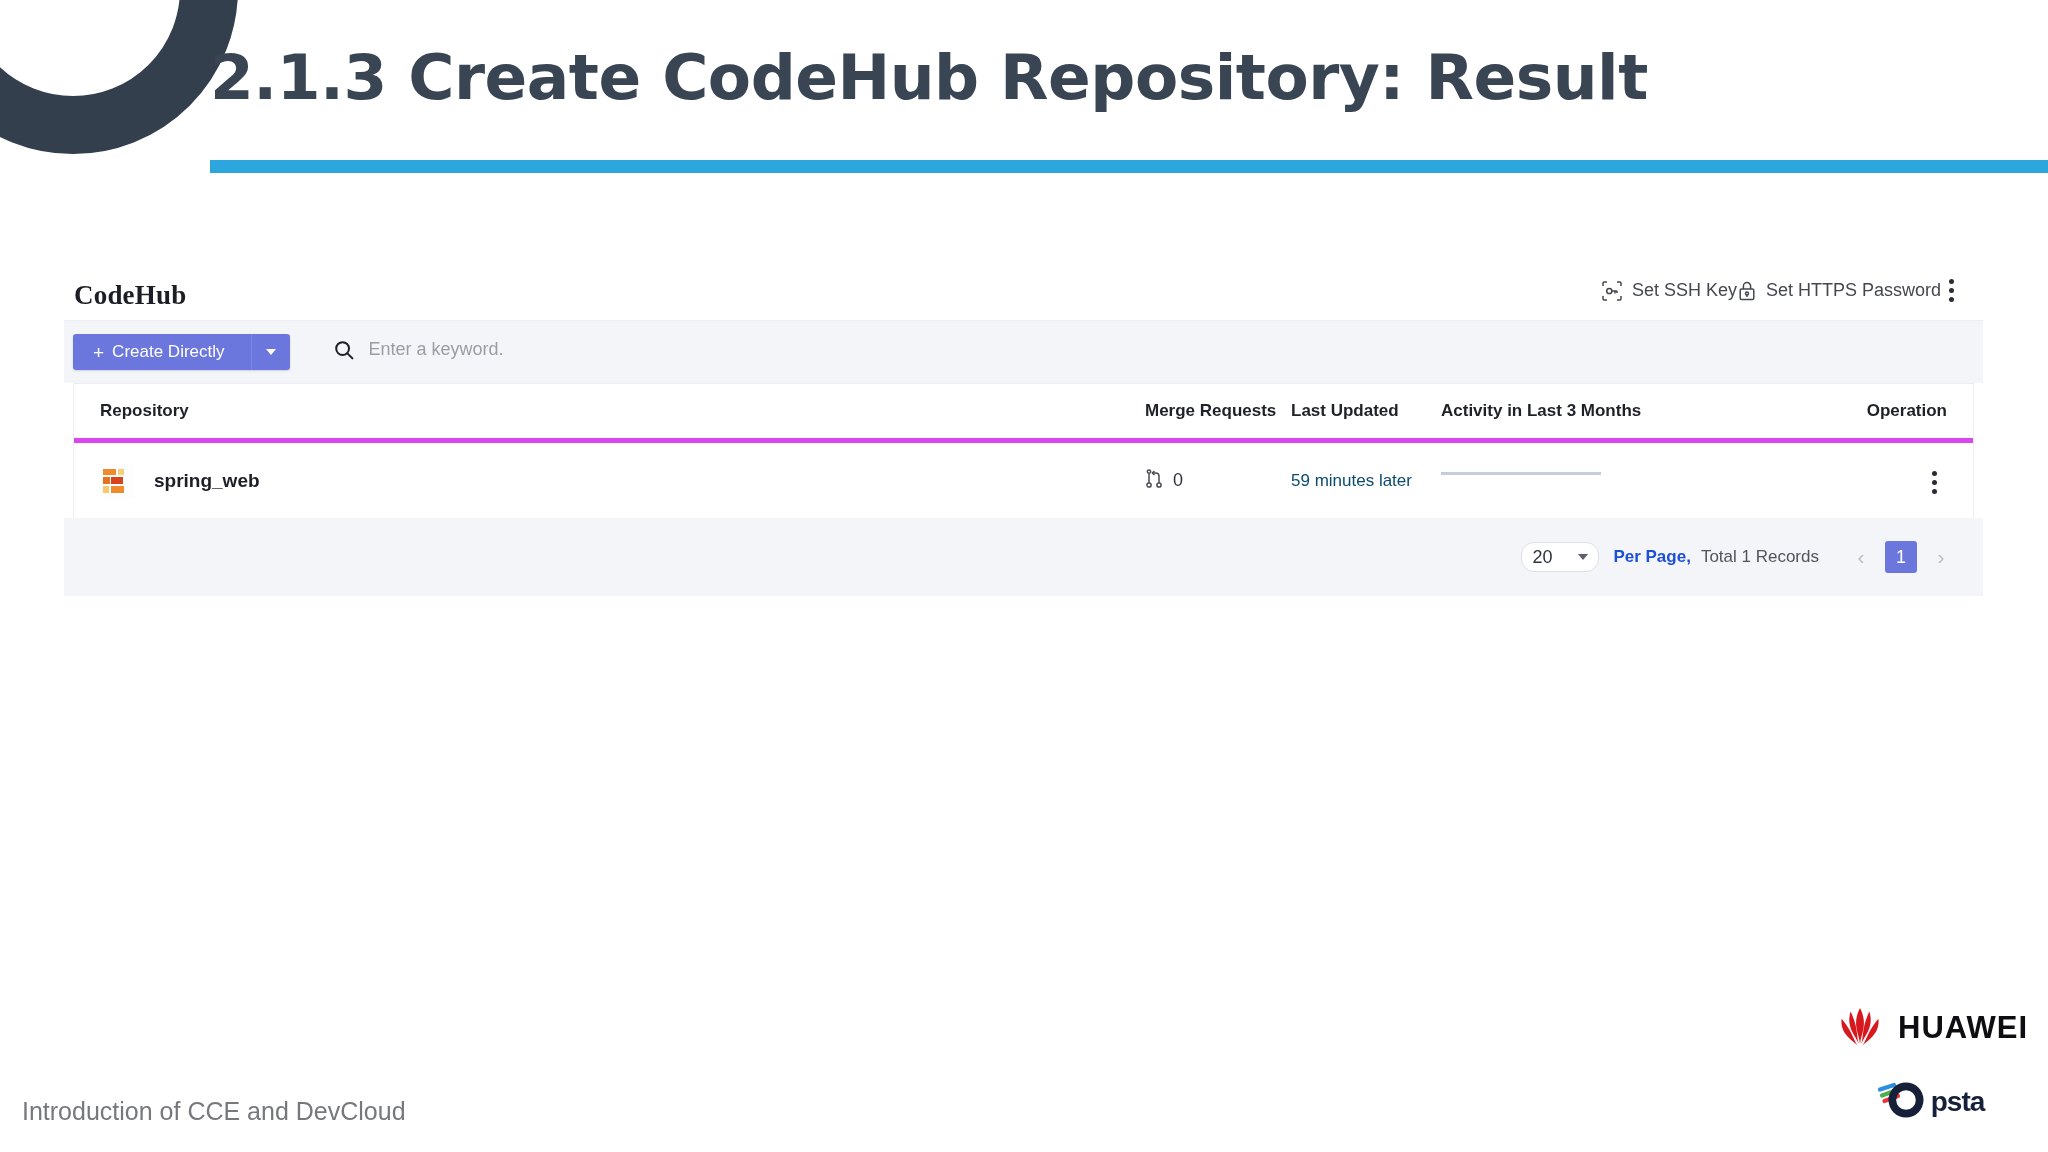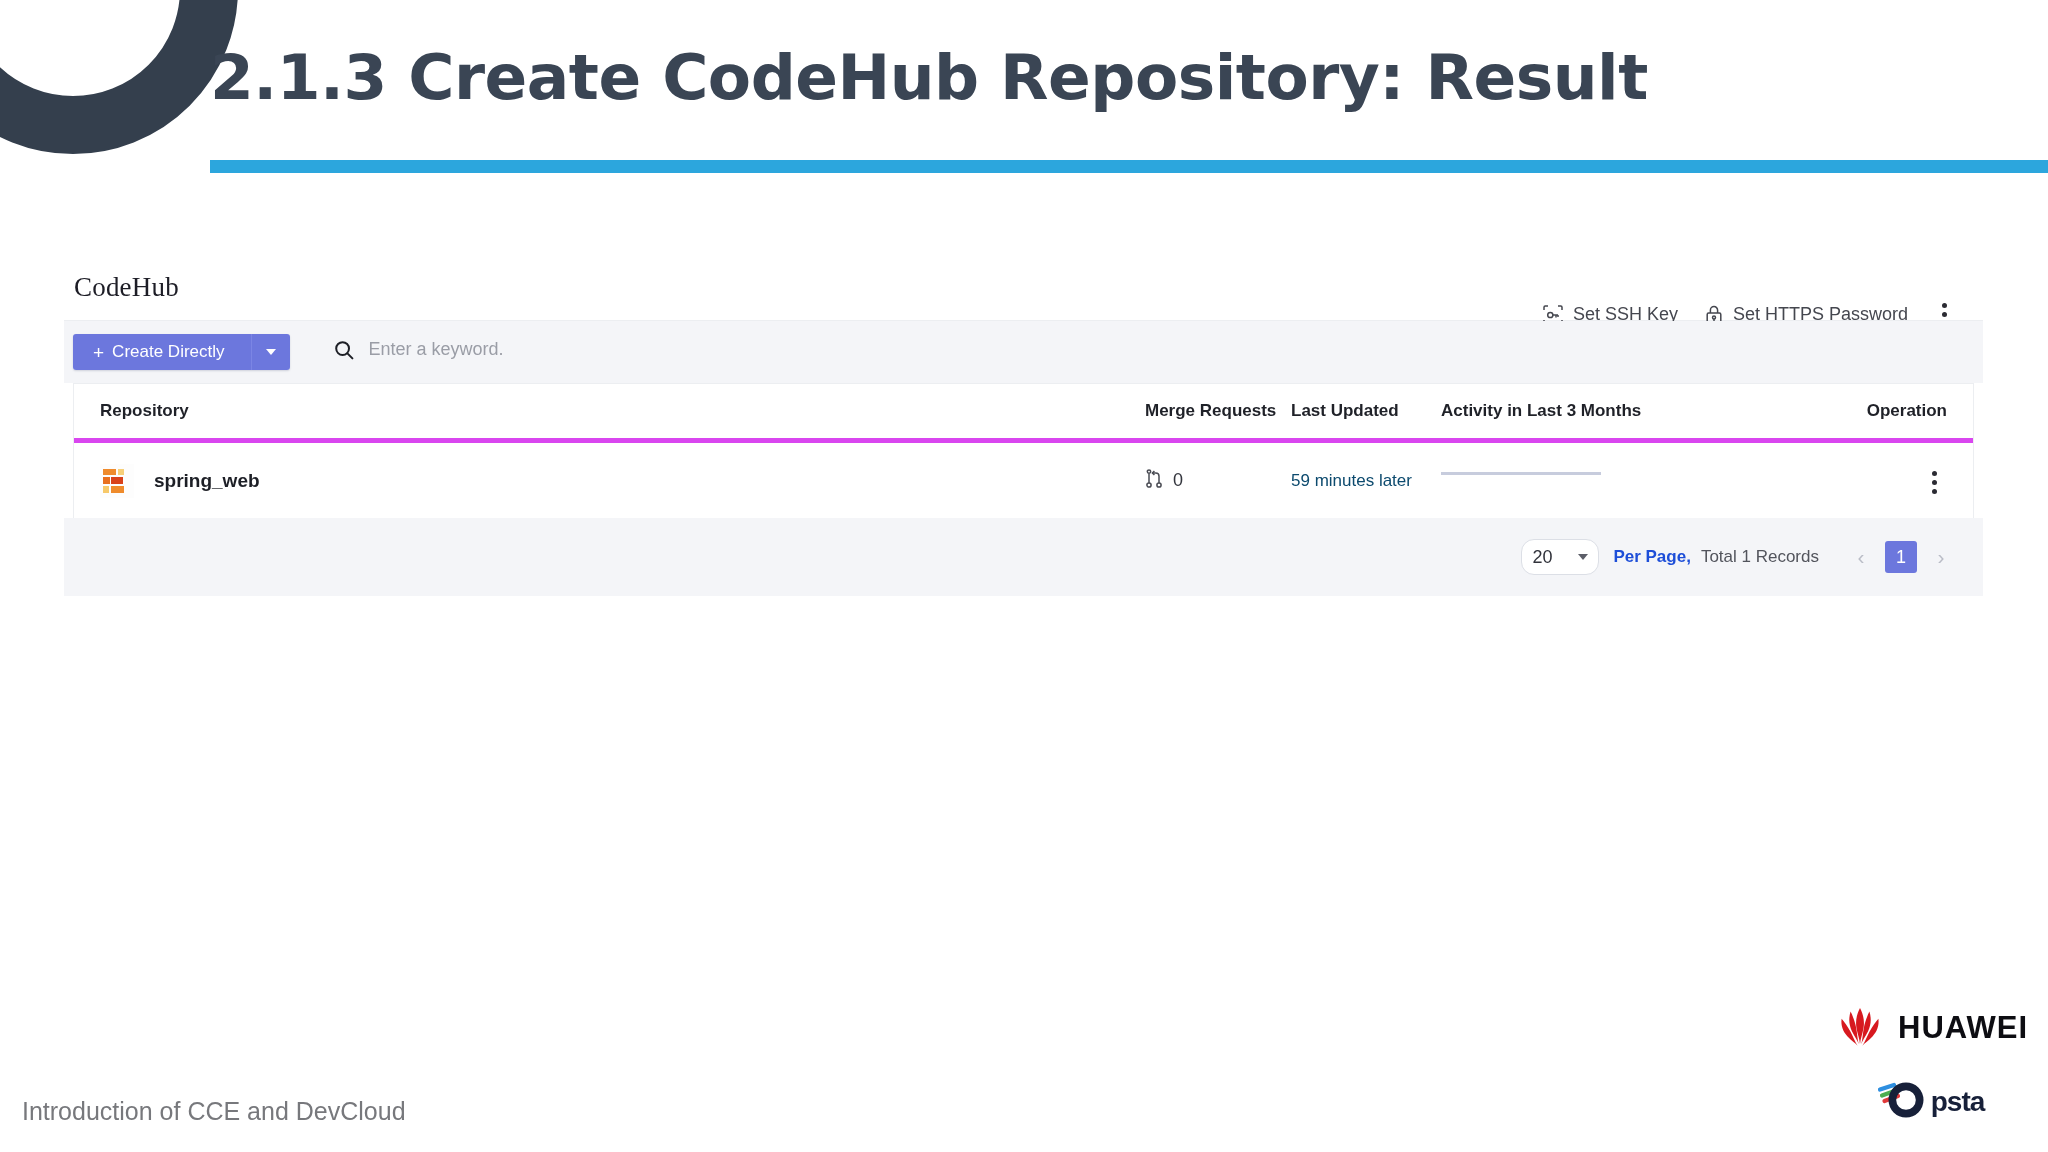--- a/index.html
+++ b/index.html
@@ -57,34 +57,32 @@
     background: #ffffff;
   }
   .app-header {
     position: relative;
     height: 58px;
     background: #ffffff;
     border-bottom: 1px solid #eceef1;
   }
   .app-logo {
     position: absolute;
-    left: 10px; top: 10px;
+    left: 10px; top: 18px;
     font-family: "Liberation Serif", serif;
     font-size: 27px;
-    font-weight: 400;
+    font-weight: 700;
     color: #1d1d26;
     letter-spacing: 0.2px;
   }
   .header-actions {
     position: absolute;
-    right: 28px; top: 13px;
-    display: flex;
-    align-items: center;
-    gap: 26px;
-    margin-top: 24px;
+    right: 21px; top: 13px;
+    display: flex;
+    align-items: center;
   }
   .hdr-action {
     display: flex;
     align-items: center;
     gap: 9px;
     font-size: 18px;
     color: #45474f;
     cursor: pointer;
     white-space: nowrap;
   }
@@ -243,21 +241,21 @@
     display: flex;
     align-items: center;
     justify-content: flex-end;
     padding-right: 28px;
     gap: 0;
   }
   .per-page-select {
     display: flex;
     align-items: center;
     justify-content: space-between;
-    width: 78px; height: 36px;
+    width: 78px; height: 30px;
     background: #ffffff;
     border: 1px solid #dcdfe6;
     border-radius: 13px;
     padding: 0 10px;
     font-size: 18px;
     color: #31333b;
     cursor: pointer;
     box-sizing: border-box;
     margin-left: 33px;
   }

